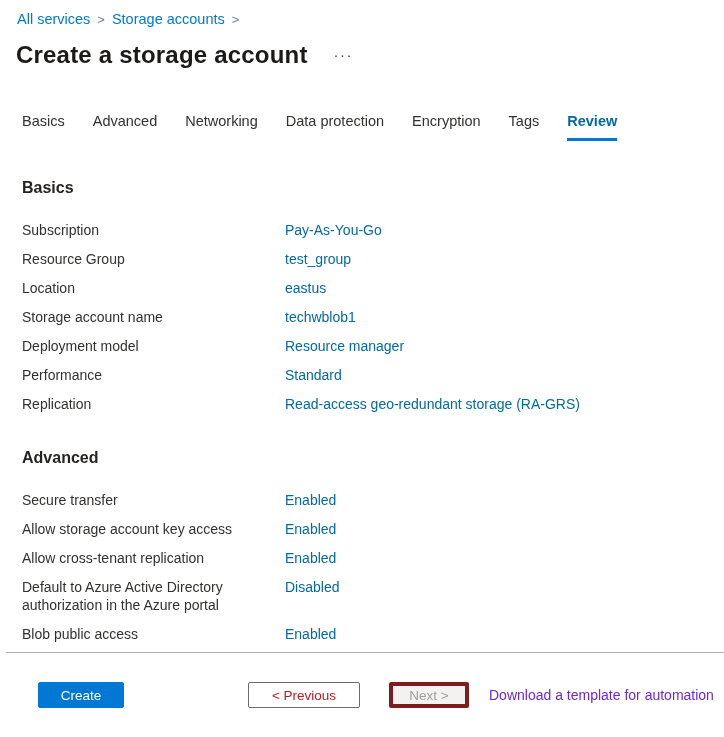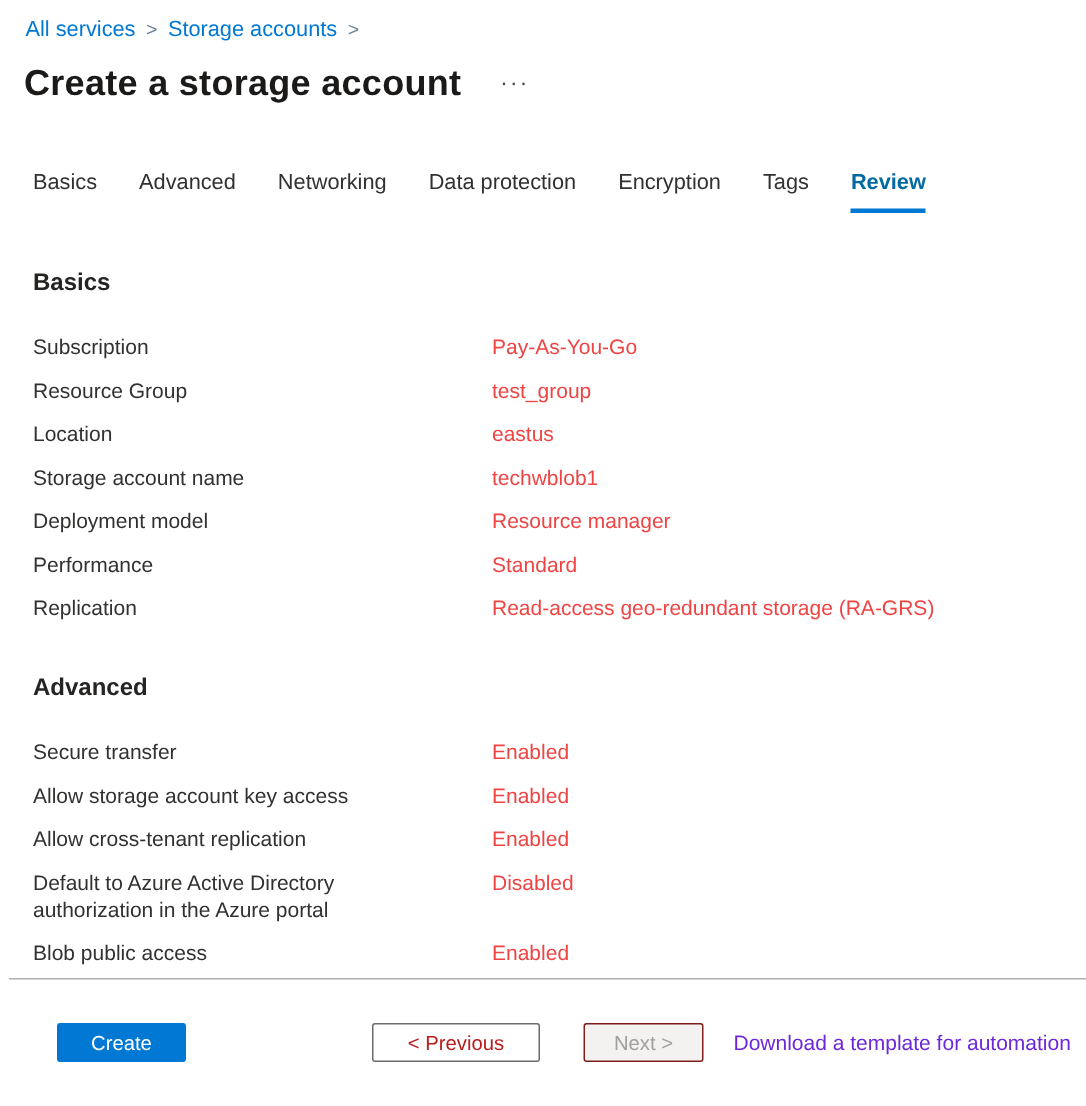--- a/index.html
+++ b/index.html
@@ -88,21 +88,21 @@
   .rows { margin-top: 25px; }
   .row {
     display: flex;
     align-items: flex-start;
     margin-bottom: 11px;
     font-size: 14px;
     line-height: 18px;
     justify-content: flex-end;
   }
   .row-label { width: 263px; flex: 0 0 263px; color: #323130; }
-  .row-value { flex: 1; color: #ef4444; margin-left: 43px; }
+  .row-value { flex: 1; color: #0369a1; }
 
   
   .footer {
     position: absolute;
     top: 652px;
     left: 0; right: 0; bottom: 0;
     background: #ffffff;
   }
   .footer-rule {
     height: 1px;
@@ -137,21 +137,21 @@
     margin-left: 124px;
     min-width: 112px;
     background: #ffffff;
     border: 1px solid #6b6b6b;
     color: #b91c1c;
   }
   .btn-next {
     margin-left: 29px;
     min-width: 80px;
     background: #f3f2f1;
-    border: 1px solid #7f1d1d;
+    border: 4px solid #7f1d1d;
     color: #a19f9d;
     cursor: default;
   }
   .download-link {
     margin-left: 20px;
     color: #6d28d9;
     font-size: 14px;
     text-decoration: none;
     cursor: pointer;
   }

